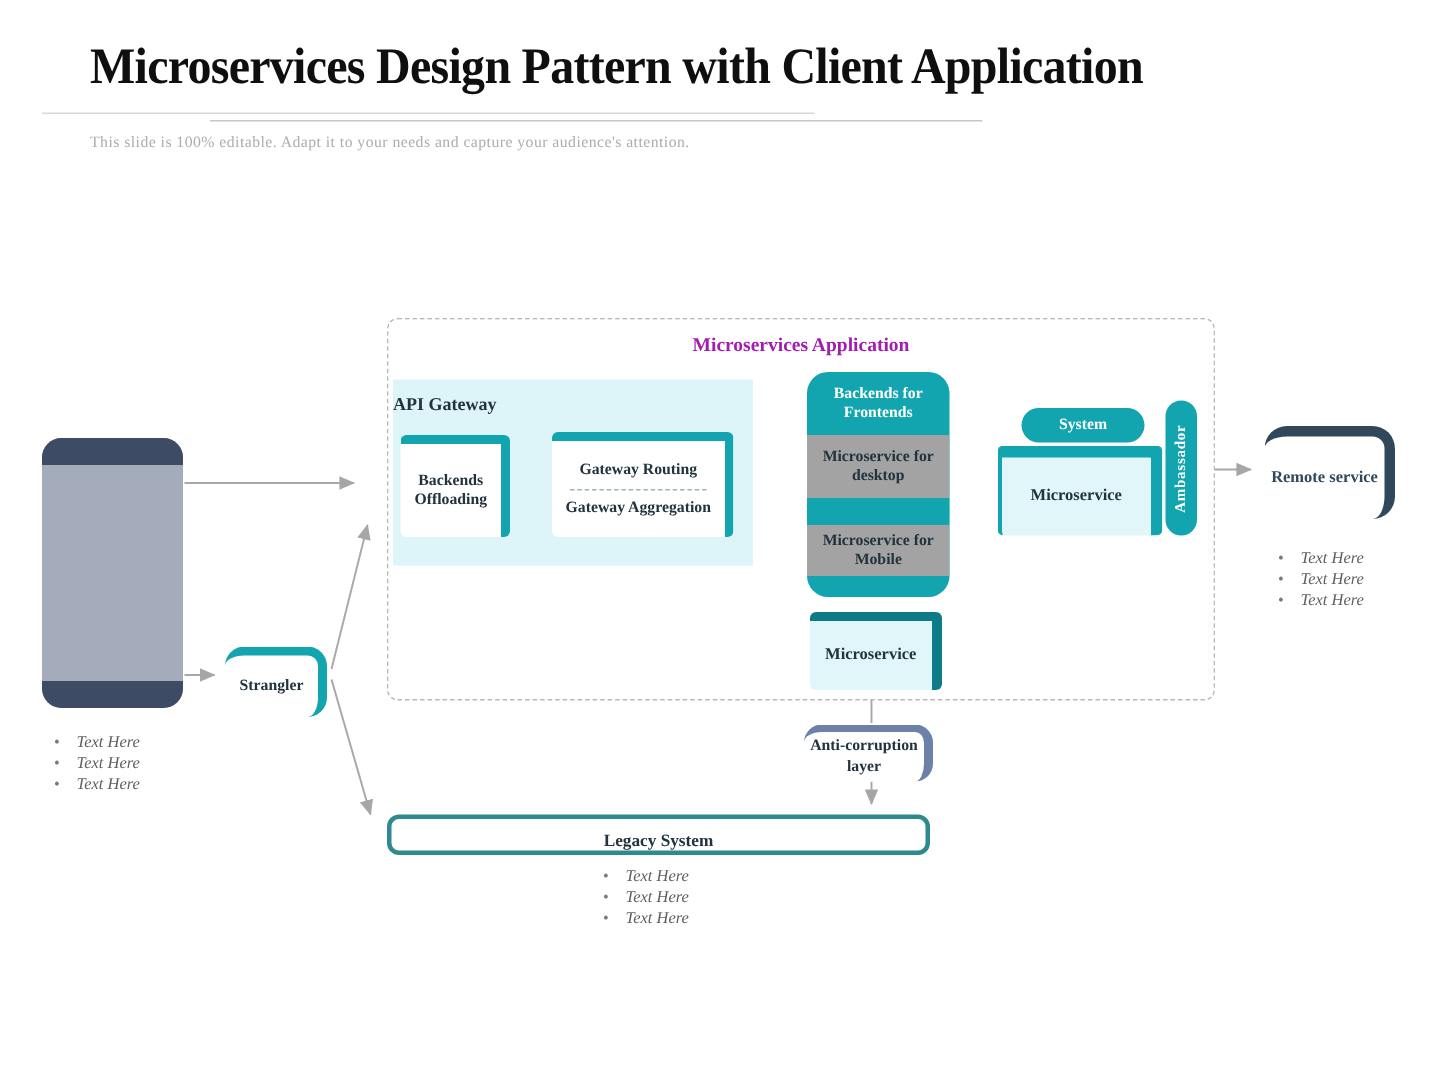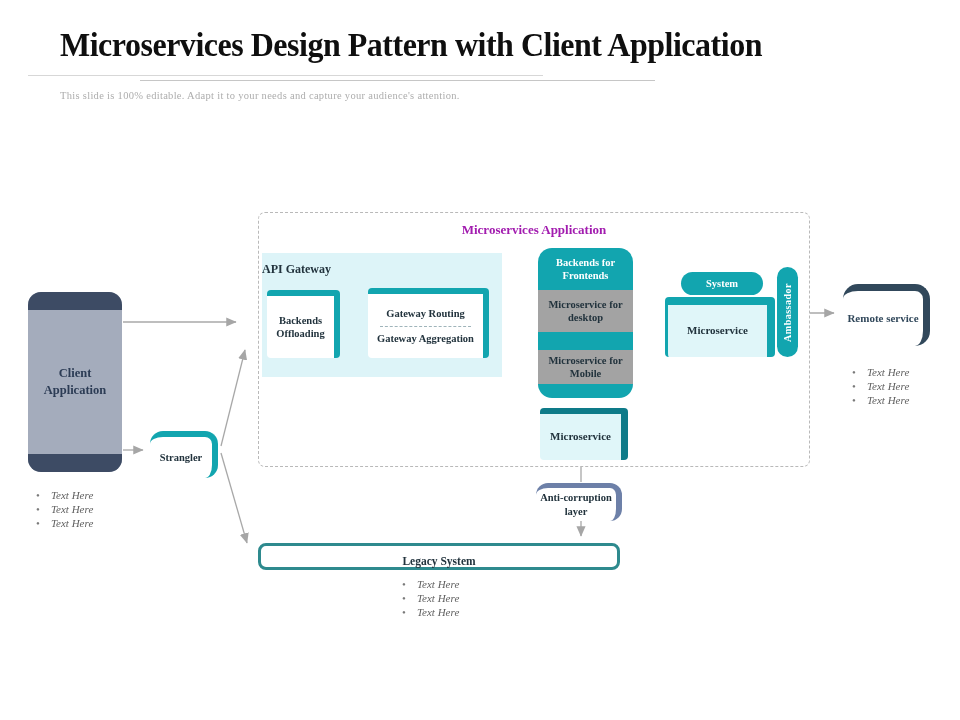--- a/index.html
+++ b/index.html
@@ -189,21 +189,20 @@
   </div>
   <ul class="bullets bullets-remote">
     <li>Text Here</li>
     <li>Text Here</li>
     <li>Text Here</li>
   </ul>
 
   <div class="phone">
     <div class="phone-band top"></div>
     <div class="phone-band bottom"></div>
-    <div class="phone-label">Client Application</div>
   </div>
   <ul class="bullets bullets-client">
     <li>Text Here</li>
     <li>Text Here</li>
     <li>Text Here</li>
   </ul>
 
   <div class="bracket strangler">
     <span>Strangler</span>
   </div>

